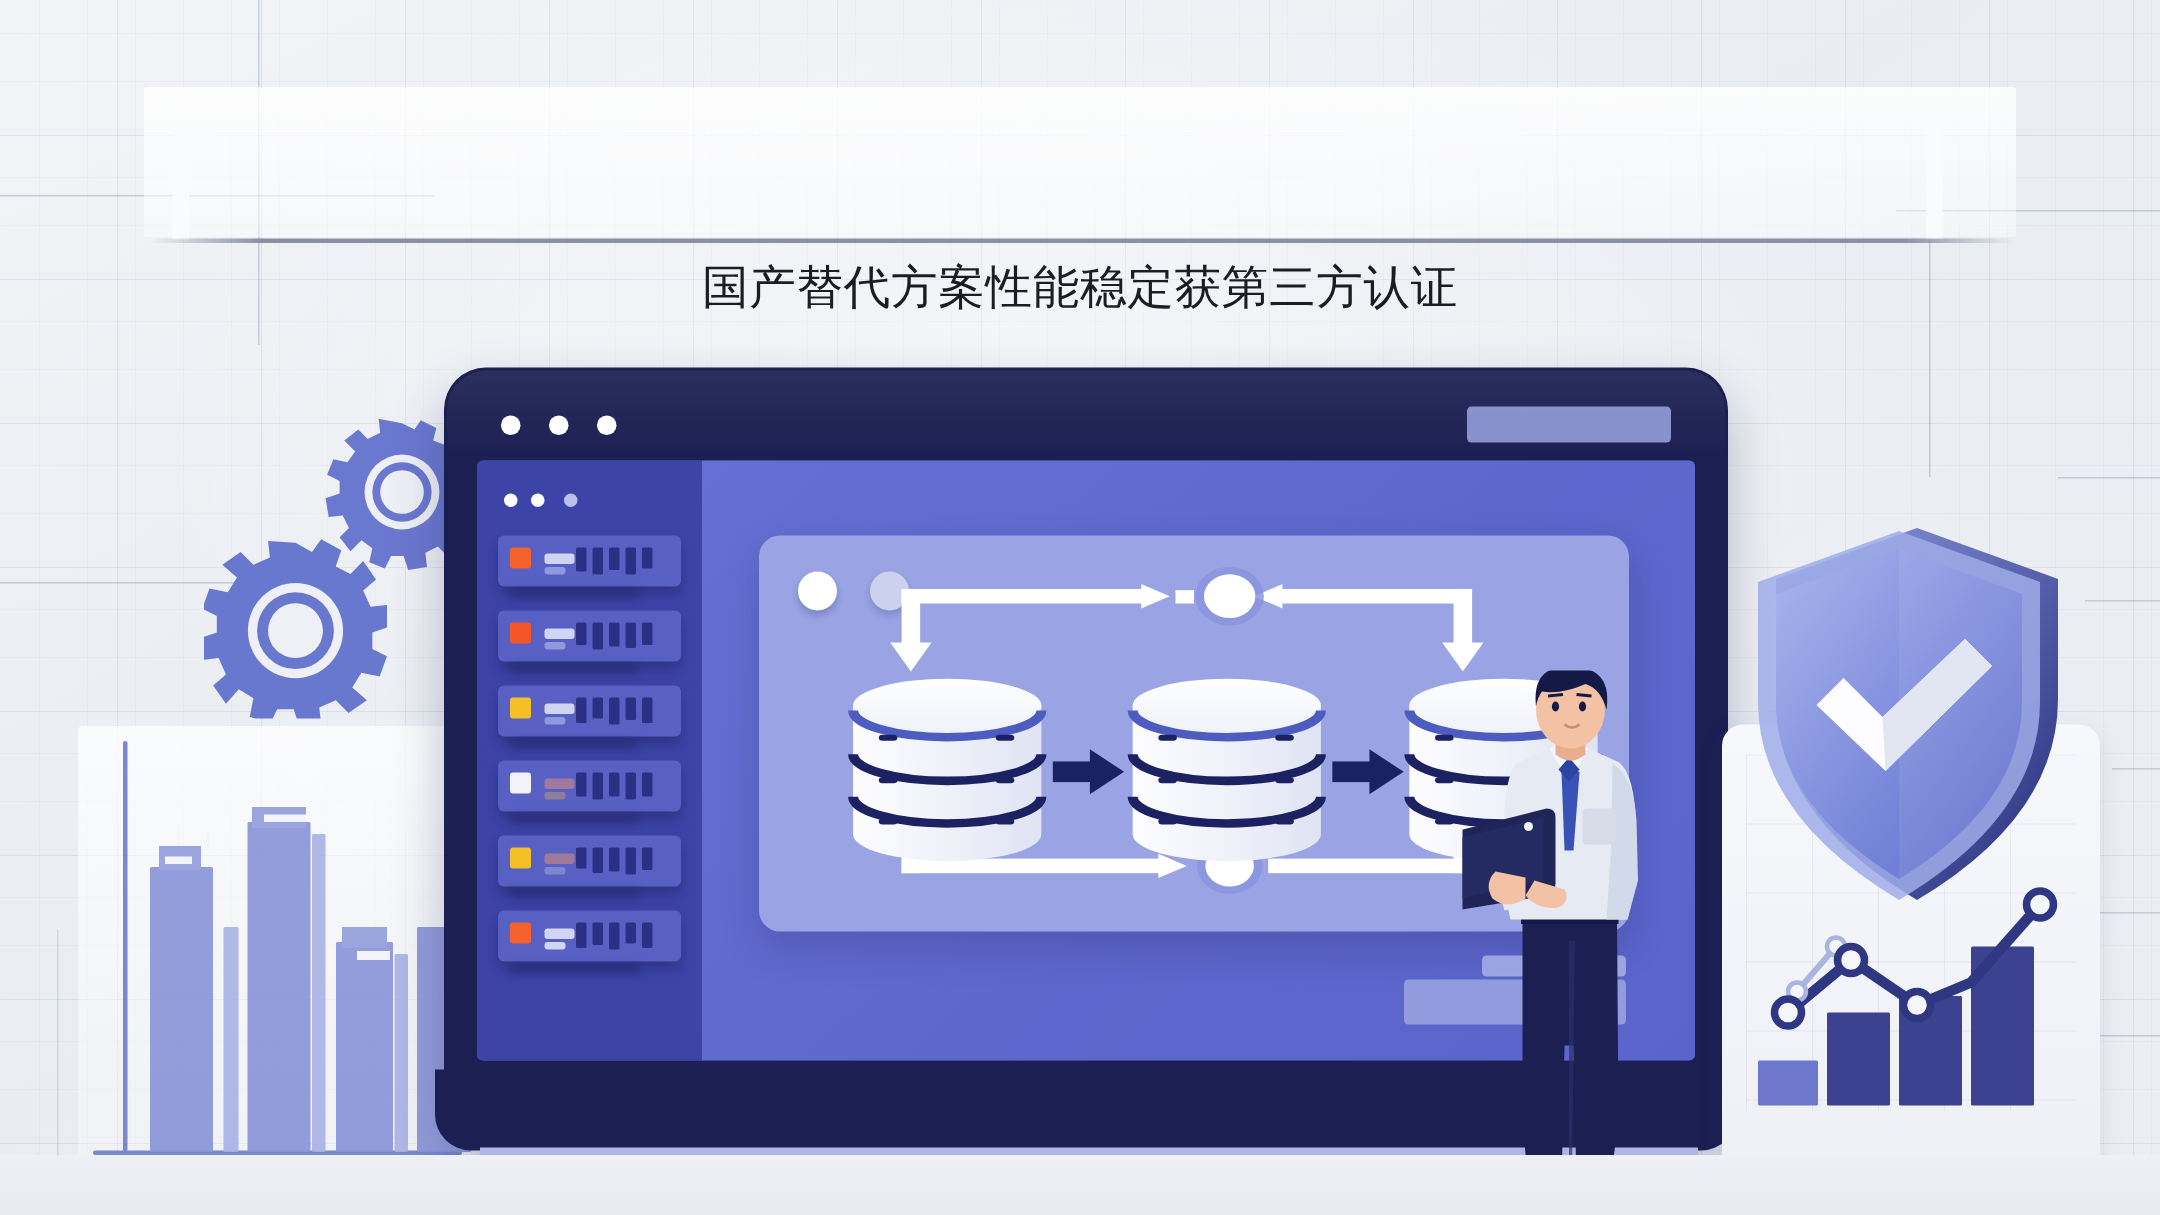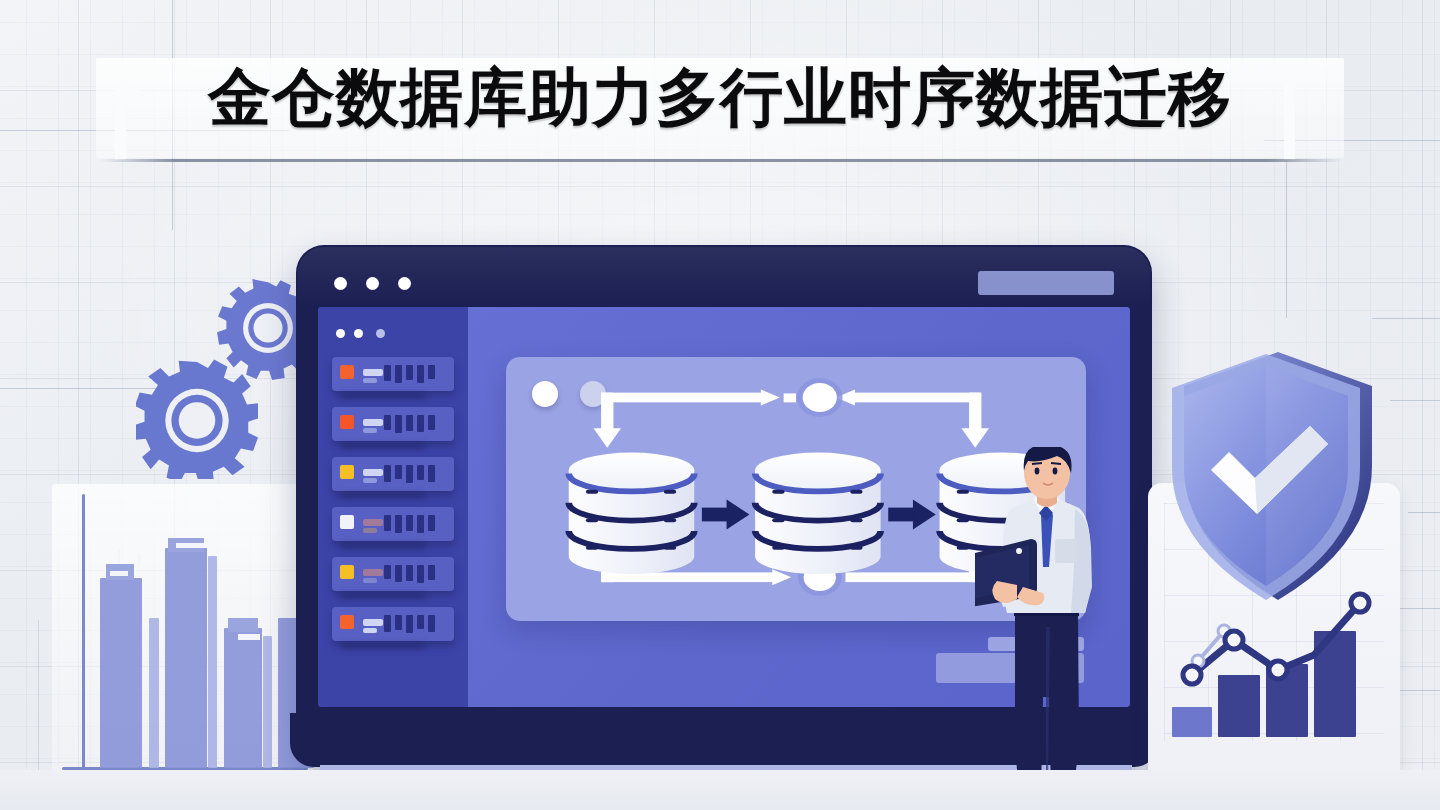--- a/index.html
+++ b/index.html
@@ -166,21 +166,21 @@
   <div class="stray" style="left:1376px;top:608px;width:64px;height:1px;"></div>
   <div class="stray" style="left:1396px;top:690px;width:44px;height:1px;"></div>
   <div class="stray" style="left:38px;top:620px;width:1px;height:190px;opacity:.6;"></div>
 
   <div class="title-panel"></div>
   <div class="title-tick" style="left:115px;top:82px;width:11px;height:78px;"></div>
   <div class="title-tick" style="left:126px;top:82px;width:14px;height:12px;"></div>
   <div class="title-tick" style="left:1284px;top:86px;width:11px;height:74px;"></div>
   <div class="title-rule"></div>
 
-  <h1 class="main-title">金仓数据库助力多行业时序数据迁移</h1>
+  <div class="subtitle">国产替代方案性能稳定获第三方认证</div>
 
   <div class="gear" style="left:216px;top:276px;">
     <svg width="104" height="104" viewBox="0 0 100 100">
       <g fill="#6b78cf">
         <path d="M50 6 L58 10 L62 4 L72 9 L70 17 L78 20 L84 13 L91 22 L85 28 L89 36 L98 35 L100 47 L91 50 L91 58 L99 62 L95 72 L86 70 L81 77 L88 84 L79 91 L73 85 L65 89 L66 98 L54 100 L51 91 L43 91 L39 99 L29 95 L31 86 L24 81 L17 88 L10 79 L16 73 L12 65 L3 66 L1 54 L10 51 L10 43 L2 39 L6 29 L15 31 L20 24 L13 17 L22 10 L28 16 L36 12 L35 3 Z"></path>
       </g>
       <circle cx="50" cy="50" r="24" fill="#eef0f6"></circle>
       <circle cx="50" cy="50" r="19" fill="#6b78cf"></circle>
       <circle cx="50" cy="50" r="14" fill="#eef0f6"></circle>
     </svg>

